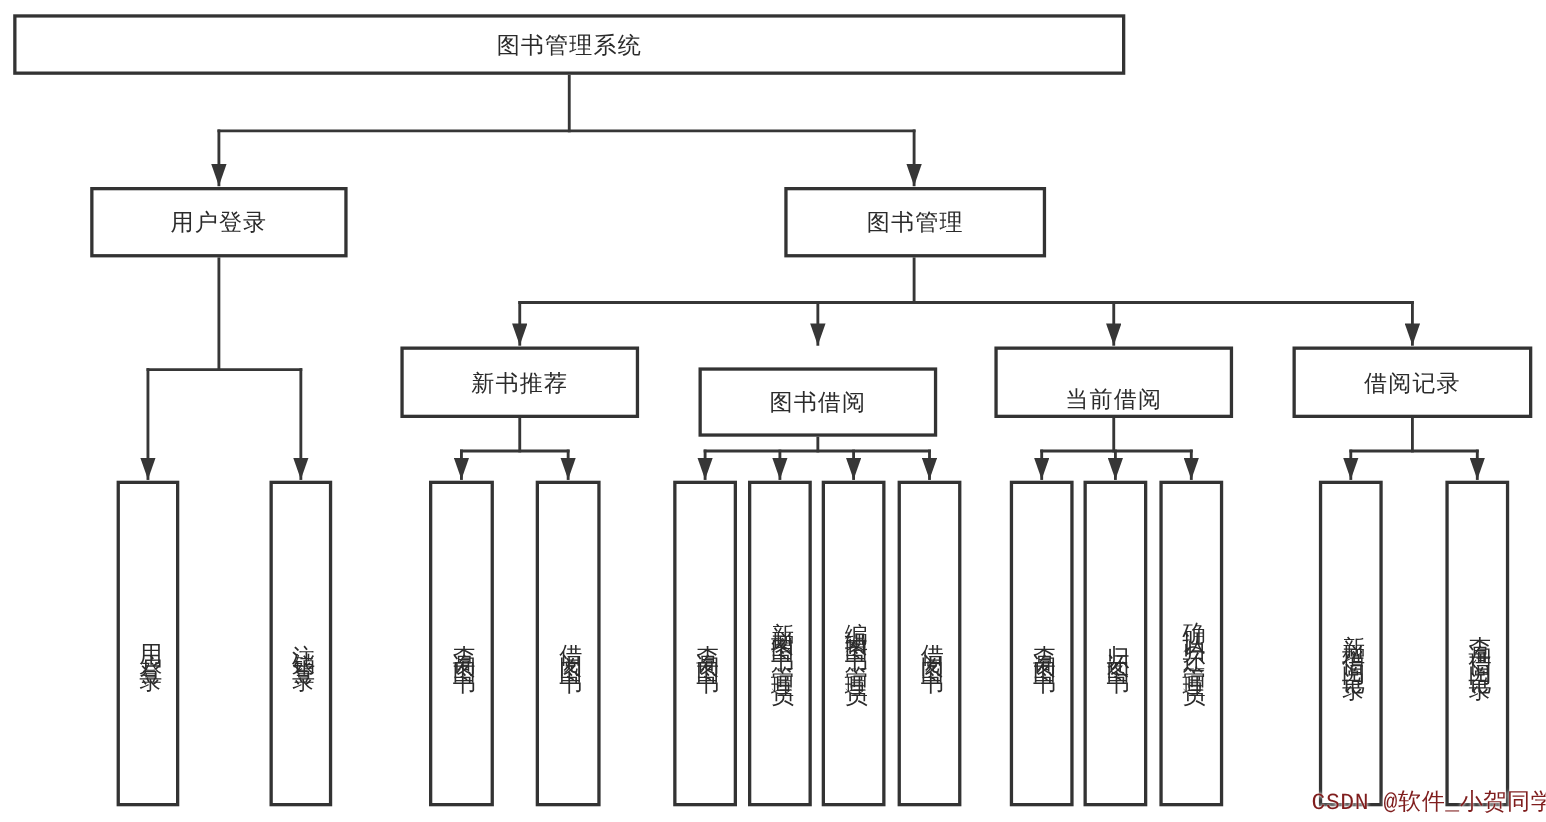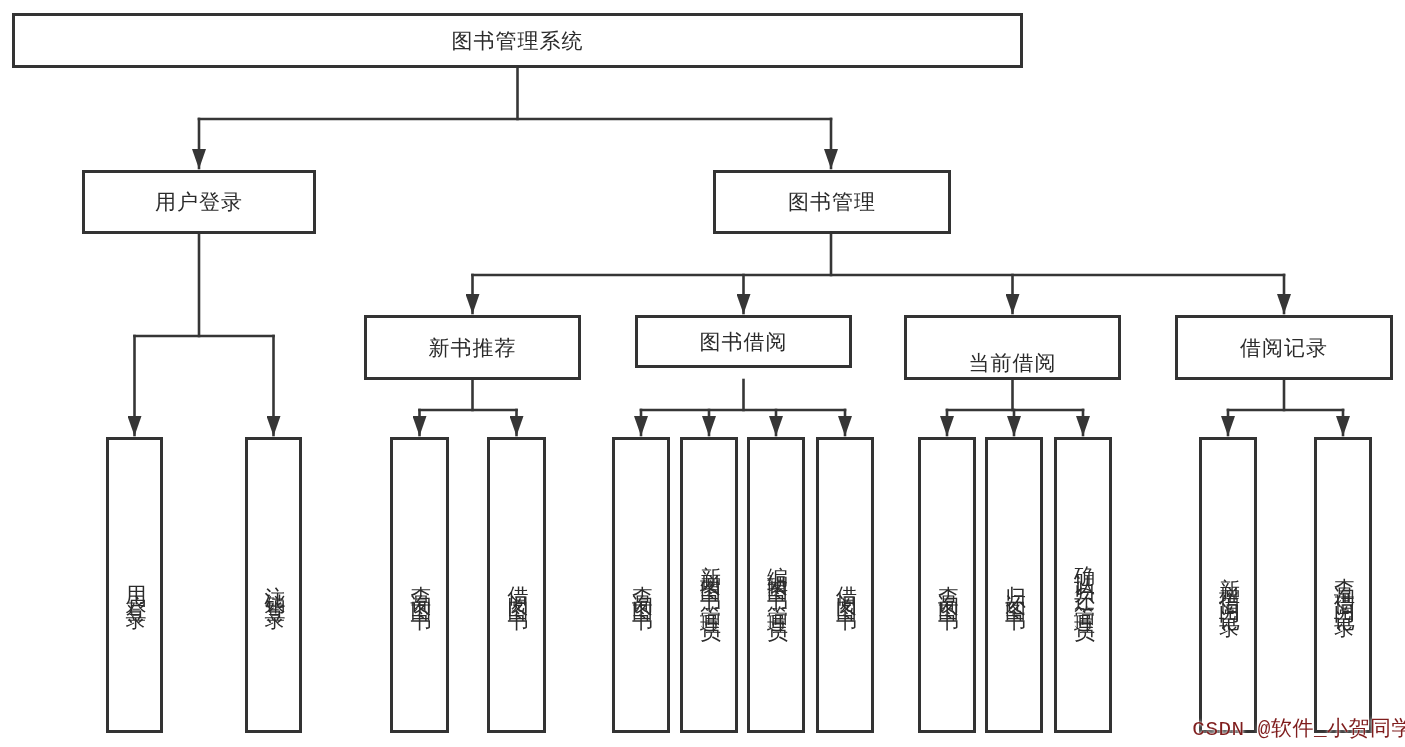--- a/index.html
+++ b/index.html
@@ -124,21 +124,21 @@
   <div class="node h" style="left:82px; top:170px; width:234px; height:64px;">
     <span>用户登录</span>
   </div>
   <div class="node h" style="left:364px; top:315px; width:217px; height:65px;">
     <span>新书推荐</span>
   </div>
 
   <div class="node h" style="left:713px; top:170px; width:238px; height:64px;">
     <span>图书管理</span>
   </div>
-  <div class="node h" style="left:635px; top:315px; width:217px; height:53px;">
+  <div class="node h" style="left:635px; top:334px; width:217px; height:63px;">
     <span>图书借阅</span>
   </div>
   <div class="node h" style="left:904px; top:315px; width:217px; height:65px;align-items:flex-end;">
     <span>当前借阅</span>
   </div>
   <div class="node h" style="left:1175px; top:315px; width:218px; height:65px;">
     <span>借阅记录</span>
   </div>
 
   <div class="node v" style="left:106px; top:437px; width:57px; height:296px;">

